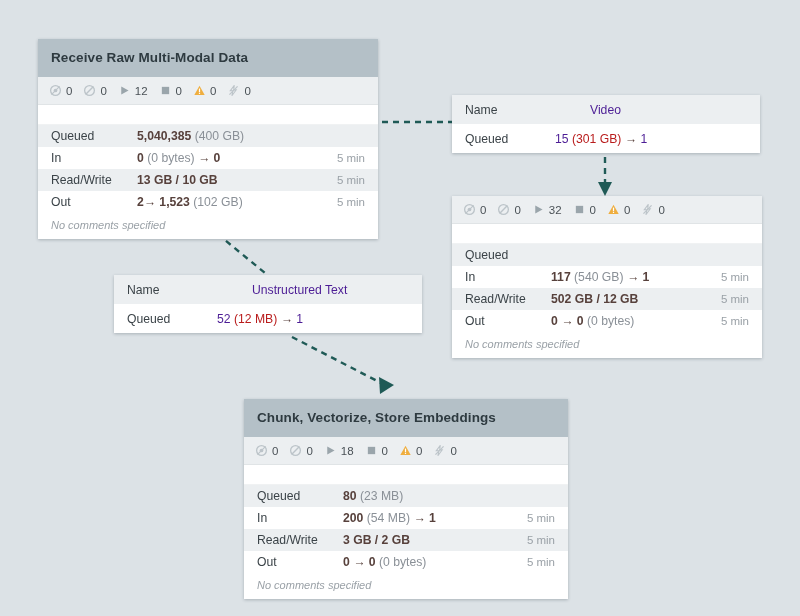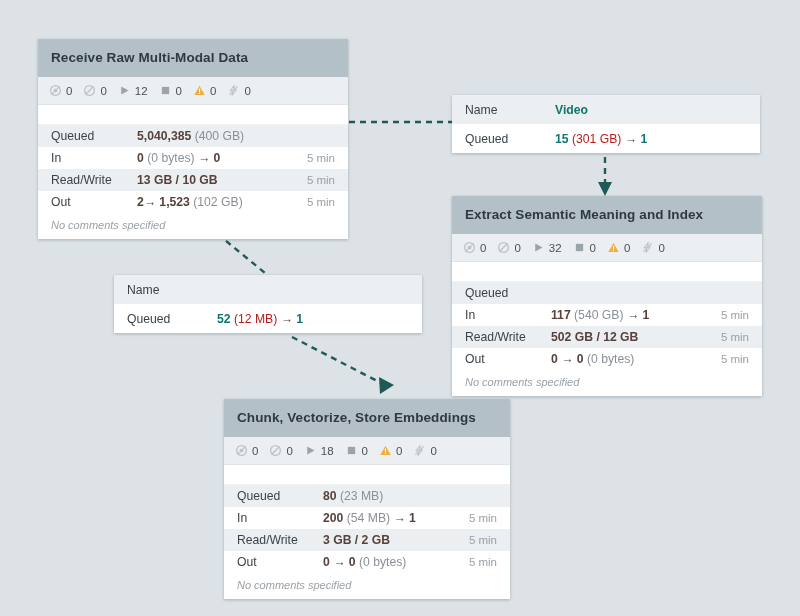--- a/index.html
+++ b/index.html
@@ -118,33 +118,33 @@
     box-shadow: 0 1px 3px rgba(40,55,65,0.28);
     overflow: hidden;
   }
   .port-row {
     display: flex;
     align-items: center;
     height: 29px;
     padding: 0 13px;
     font-size: 12.2px;
   }
-  .port-row.head { background: #eceff1; }
+  .port-row.head { background: #eceff1; gap: 35px; }
   .port-row.body { background: #ffffff; }
   .p-label {
     width: 90px;
     color: #3b4348;
     flex: 0 0 auto;
   }
   .p-value {
     flex: 1 1 auto;
     color: #5d4540;
     white-space: nowrap;
   }
-  .p-value b { font-weight: bold; color: #0f766e; }
+  .p-value b { font-weight: normal; color: #4c1d95; }
   .p-value .unit { color: #b91c1c; font-weight: normal; }
 </style>
 </head>
 <body>
 
 <div id="canvas">
 
   <svg id="edges" viewBox="0 0 800 616" width="800" height="616">
 
     <g>
@@ -159,21 +159,21 @@
     <g>
       <line x1="175" y1="199" x2="265" y2="273" stroke="#1f5a56" stroke-width="2.4" stroke-dasharray="6 5"></line>
     </g>
 
     <g>
       <line x1="292" y1="337" x2="385" y2="385" stroke="#1f5a56" stroke-width="2.4" stroke-dasharray="6 5"></line>
       <polygon points="379,377 394,385 380,394" fill="#1f5a56"></polygon>
     </g>
   </svg>
 
-  <div class="proc-card" style="left:38px; top:39px; width:310px;">
+  <div class="proc-card" style="left:38px; top:39px; width:340px;">
     <div class="proc-header">Receive Raw Multi-Modal Data</div>
     <div class="status-bar">
       <span class="stat">
         <span class="glyph">
           <svg width="13" height="13" viewBox="0 0 16 16">
               <circle cx="8" cy="8" r="6" fill="none" stroke="#bcc4c9" stroke-width="1.6"></circle>
               <circle cx="8" cy="8" r="2.3" fill="#bcc4c9"></circle>
               <line x1="3" y1="13" x2="13" y2="3" stroke="#bcc4c9" stroke-width="1.4"></line>
             </svg>
         </span>
@@ -275,21 +275,20 @@
       <span class="p-value">
         <b>15</b>
         <span class="unit">(301 GB)</span>
         <span>→</span>
         <b>1</b>
       </span>
     </div>
   </div>
 
   <div class="proc-card" style="left:452px; top:196px; width:310px;">
-    <div class="proc-header">Extract Semantic Meaning and Index</div>
     <div class="status-bar">
       <span class="stat">
         <span class="glyph">
           <svg width="13" height="13" viewBox="0 0 16 16">
               <circle cx="8" cy="8" r="6" fill="none" stroke="#bcc4c9" stroke-width="1.6"></circle>
               <circle cx="8" cy="8" r="2.3" fill="#bcc4c9"></circle>
               <line x1="3" y1="13" x2="13" y2="3" stroke="#bcc4c9" stroke-width="1.4"></line>
             </svg>
         </span>
         <span class="num">0</span>
@@ -371,33 +370,36 @@
         <span class="unit">(0 bytes)</span>
       </span>
       <span class="m-time">5 min</span>
     </div>
     <div class="comments">No comments specified</div>
   </div>
 
   <div class="port-card" style="left:114px; top:275px; width:308px;">
     <div class="port-row head">
       <span class="p-label">Name</span>
+      <span class="p-value">
+        <b>Unstructured Text</b>
+      </span>
     </div>
     <div class="port-row body">
       <span class="p-label">Queued</span>
       <span class="p-value">
         <b>52</b>
         <span class="unit">(12 MB)</span>
         <span>→</span>
         <b>1</b>
       </span>
     </div>
   </div>
 
-  <div class="proc-card" style="left:224px; top:399px; width:286px;">
+  <div class="proc-card" style="left:244px; top:399px; width:324px;">
     <div class="proc-header">Chunk, Vectorize, Store Embeddings</div>
     <div class="status-bar">
       <span class="stat">
         <span class="glyph">
           <svg width="13" height="13" viewBox="0 0 16 16">
               <circle cx="8" cy="8" r="6" fill="none" stroke="#bcc4c9" stroke-width="1.6"></circle>
               <circle cx="8" cy="8" r="2.3" fill="#bcc4c9"></circle>
               <line x1="3" y1="13" x2="13" y2="3" stroke="#bcc4c9" stroke-width="1.4"></line>
             </svg>
         </span>

